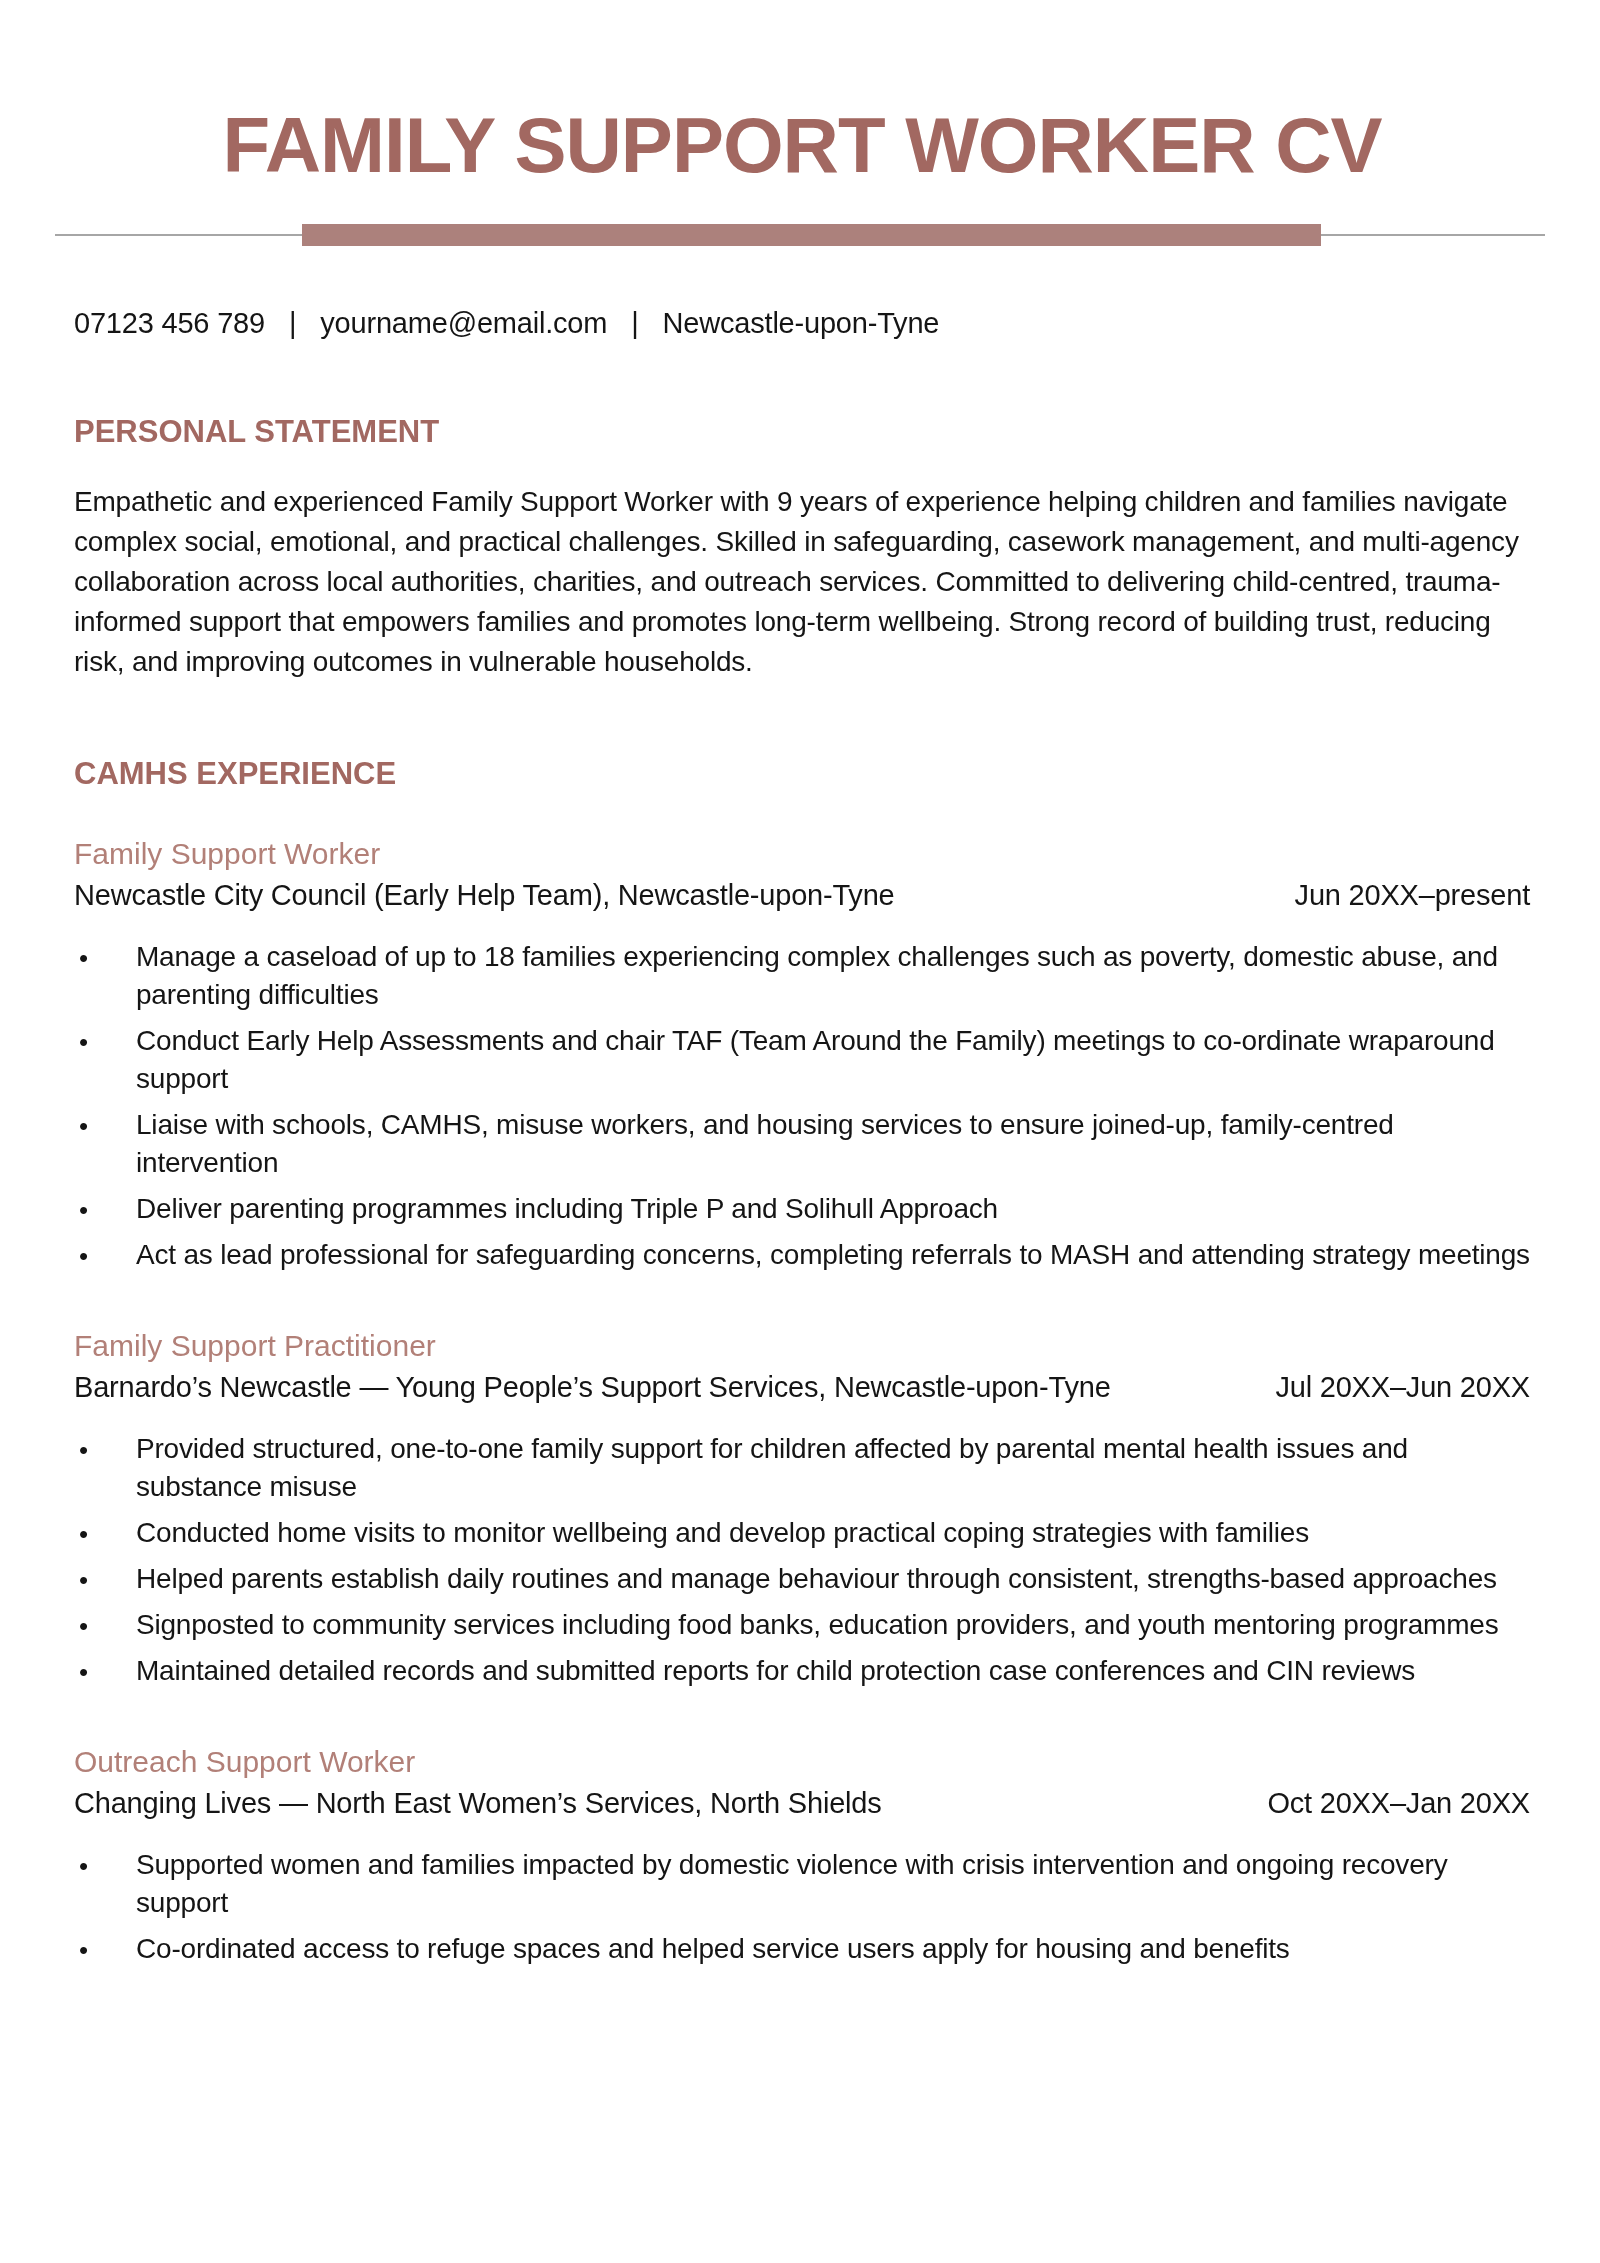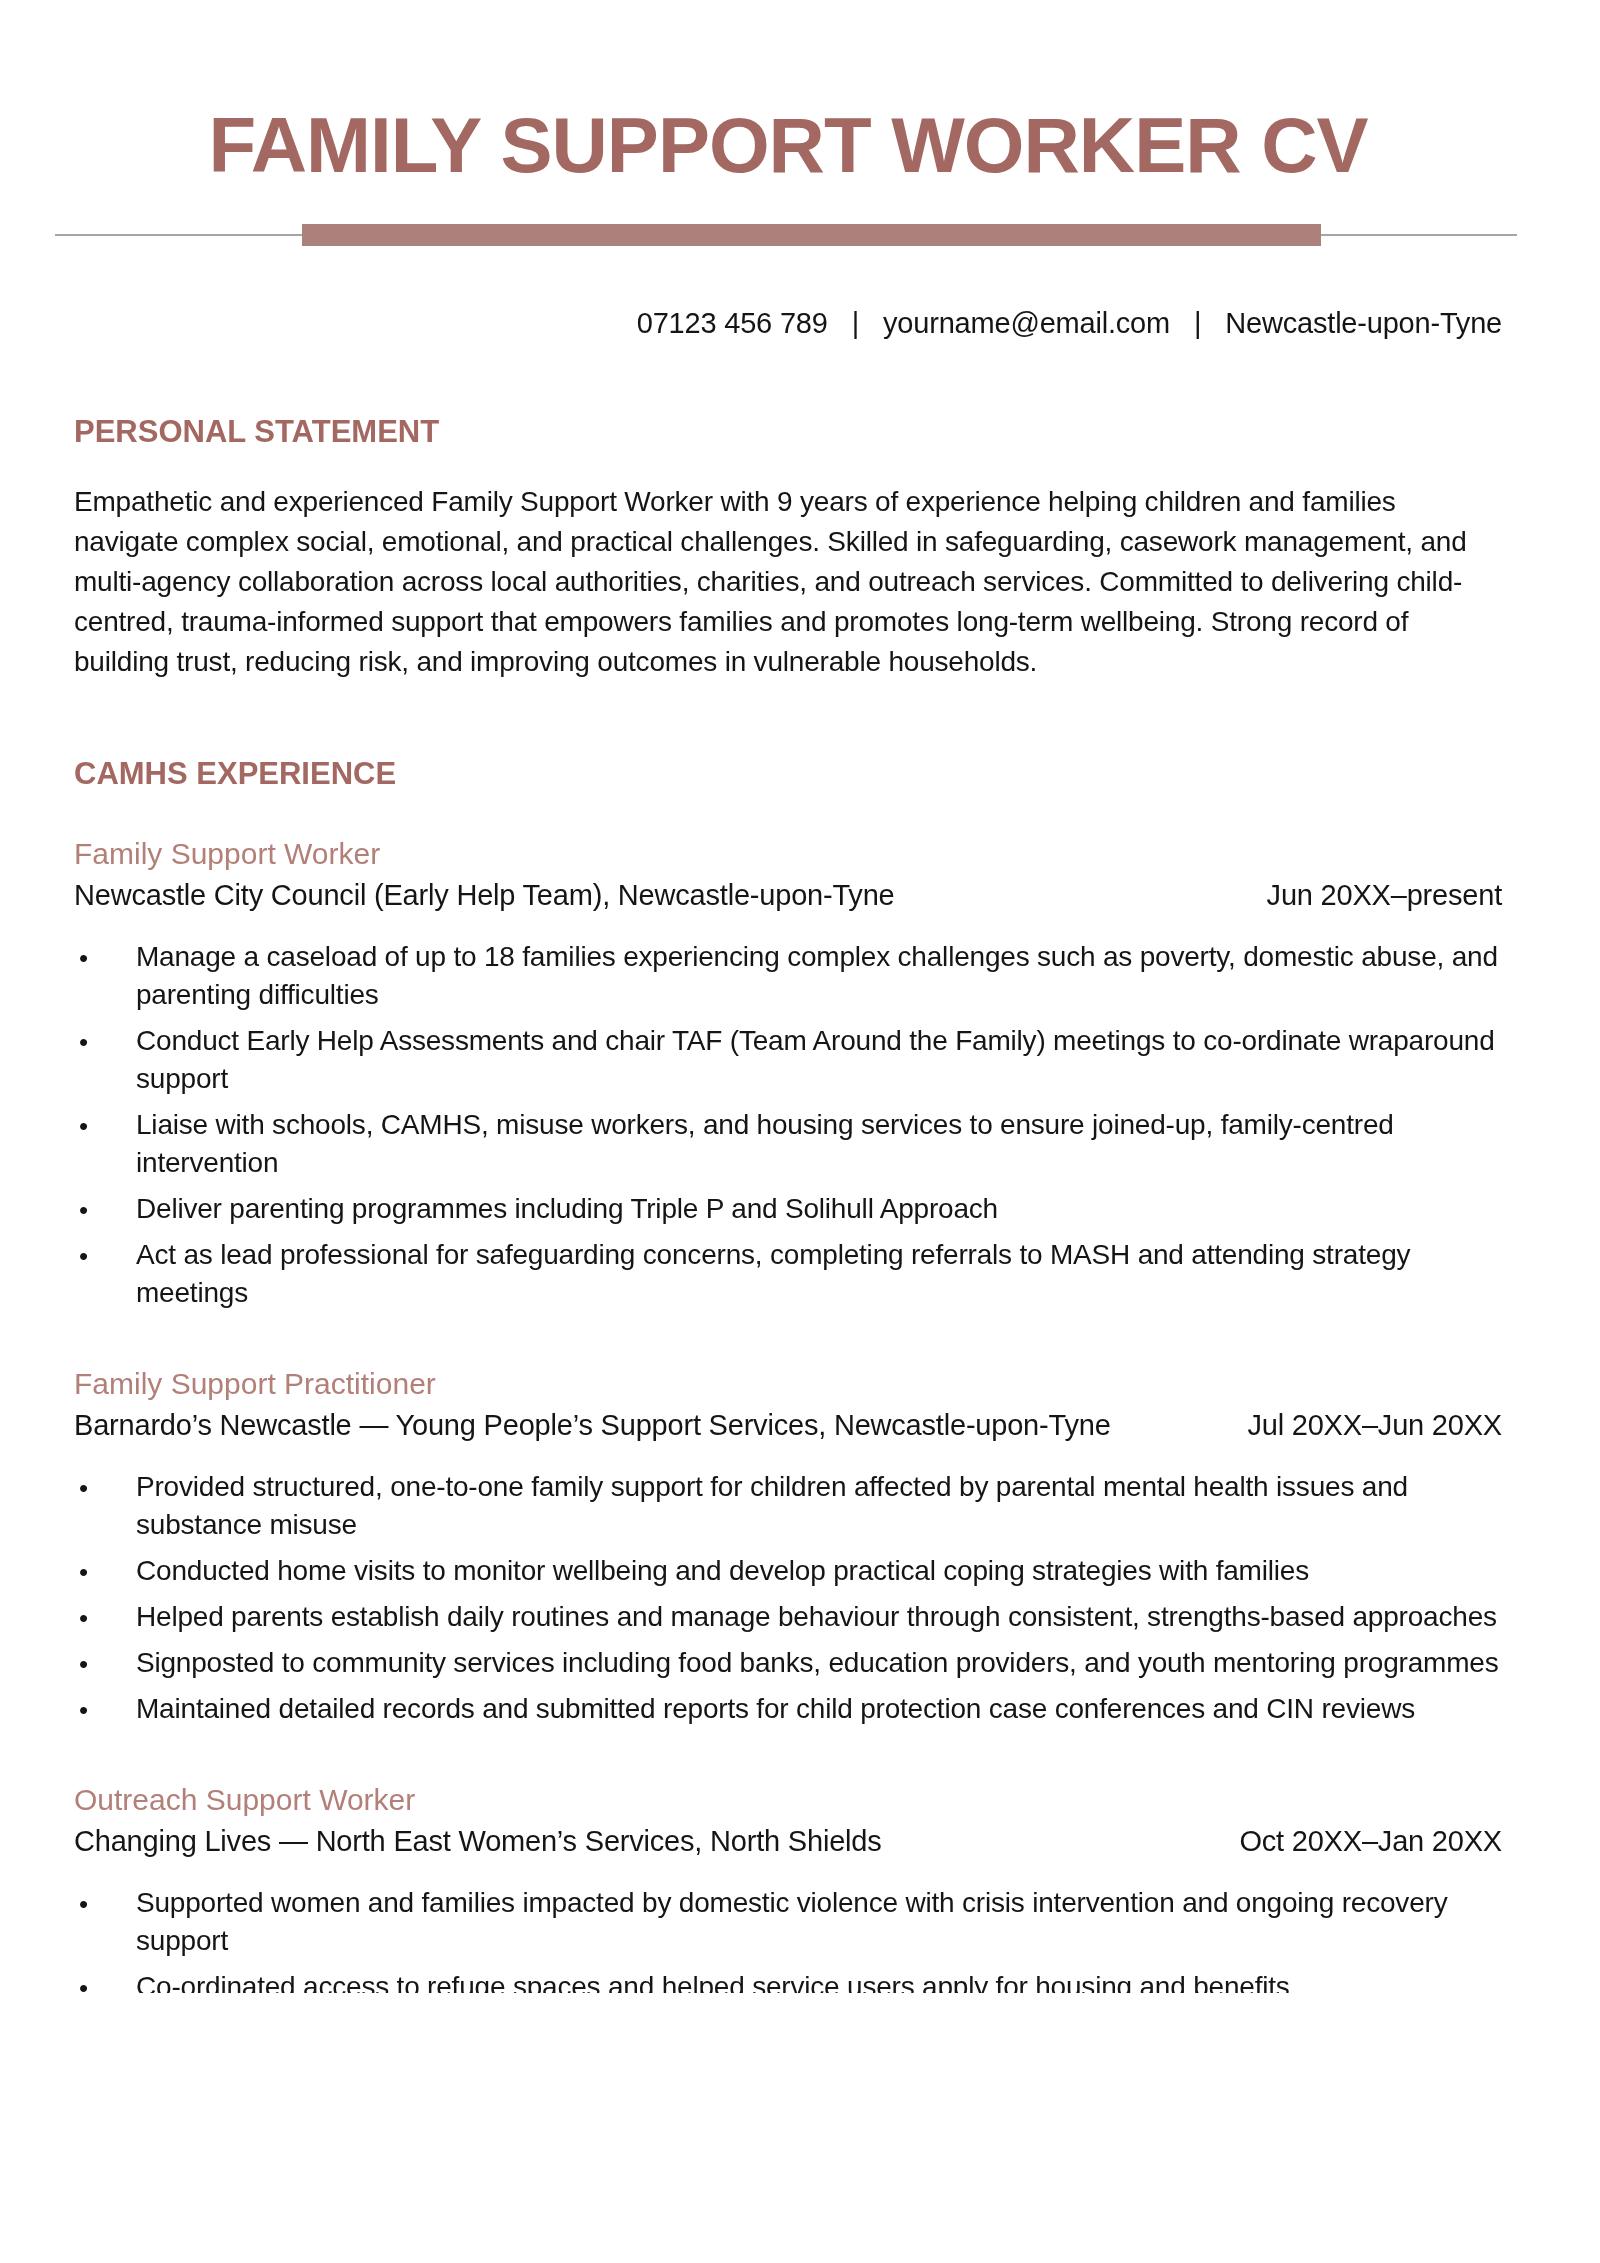--- a/index.html
+++ b/index.html
@@ -8,42 +8,42 @@
     --bar:#ac817c;
     --line:#a6a6a6;
     --muted:#8d8d8d;
     --ink:#151515;
   }
   *{margin:0;padding:0;box-sizing:border-box;}
   html,body{background:#ffffff;}
   body{font-family:"Liberation Sans", sans-serif;color:var(--ink);}
   .page{
     width:1600px;height:1993px;background:#ffffff;
-    padding:0 98px 0 74px;overflow:hidden;position:relative;
+    padding:0 70px 0 74px;overflow:hidden;position:relative;
   }
   .title{
     margin-top:105px;text-align:center;
     font-size:78px;line-height:80px;font-weight:700;
     color:var(--accent);letter-spacing:-1px;
   }
   .subtitle{
     margin-top:36px;text-align:center;
     font-size:27px;line-height:28px;color:var(--muted);
   }
   .divider{position:relative;height:22px;margin-top:39px;}
   .divider .line{
     position:absolute;left:-19px;right:-15px;top:10px;height:2px;
     background:var(--line);
   }
   .divider .bar{
     position:absolute;left:228px;top:0;width:1019px;height:22px;
     background:var(--bar);
   }
   .contact{
-    margin-top:61px;text-align:right;
+    margin-top:61px;text-align:left;
     font-size:29px;line-height:32px;letter-spacing:-0.2px;
   }
   .contact .sep{display:inline-block;margin:0 24px;}
   h2.section-heading{
     font-size:31px;line-height:32px;font-weight:700;color:var(--accent);
   }
   h2.ps{margin-top:77px;}
   h2.we{margin-top:76px;}
   .ps-body{
     margin-top:34px;font-size:28px;line-height:40px;letter-spacing:-0.2px;

